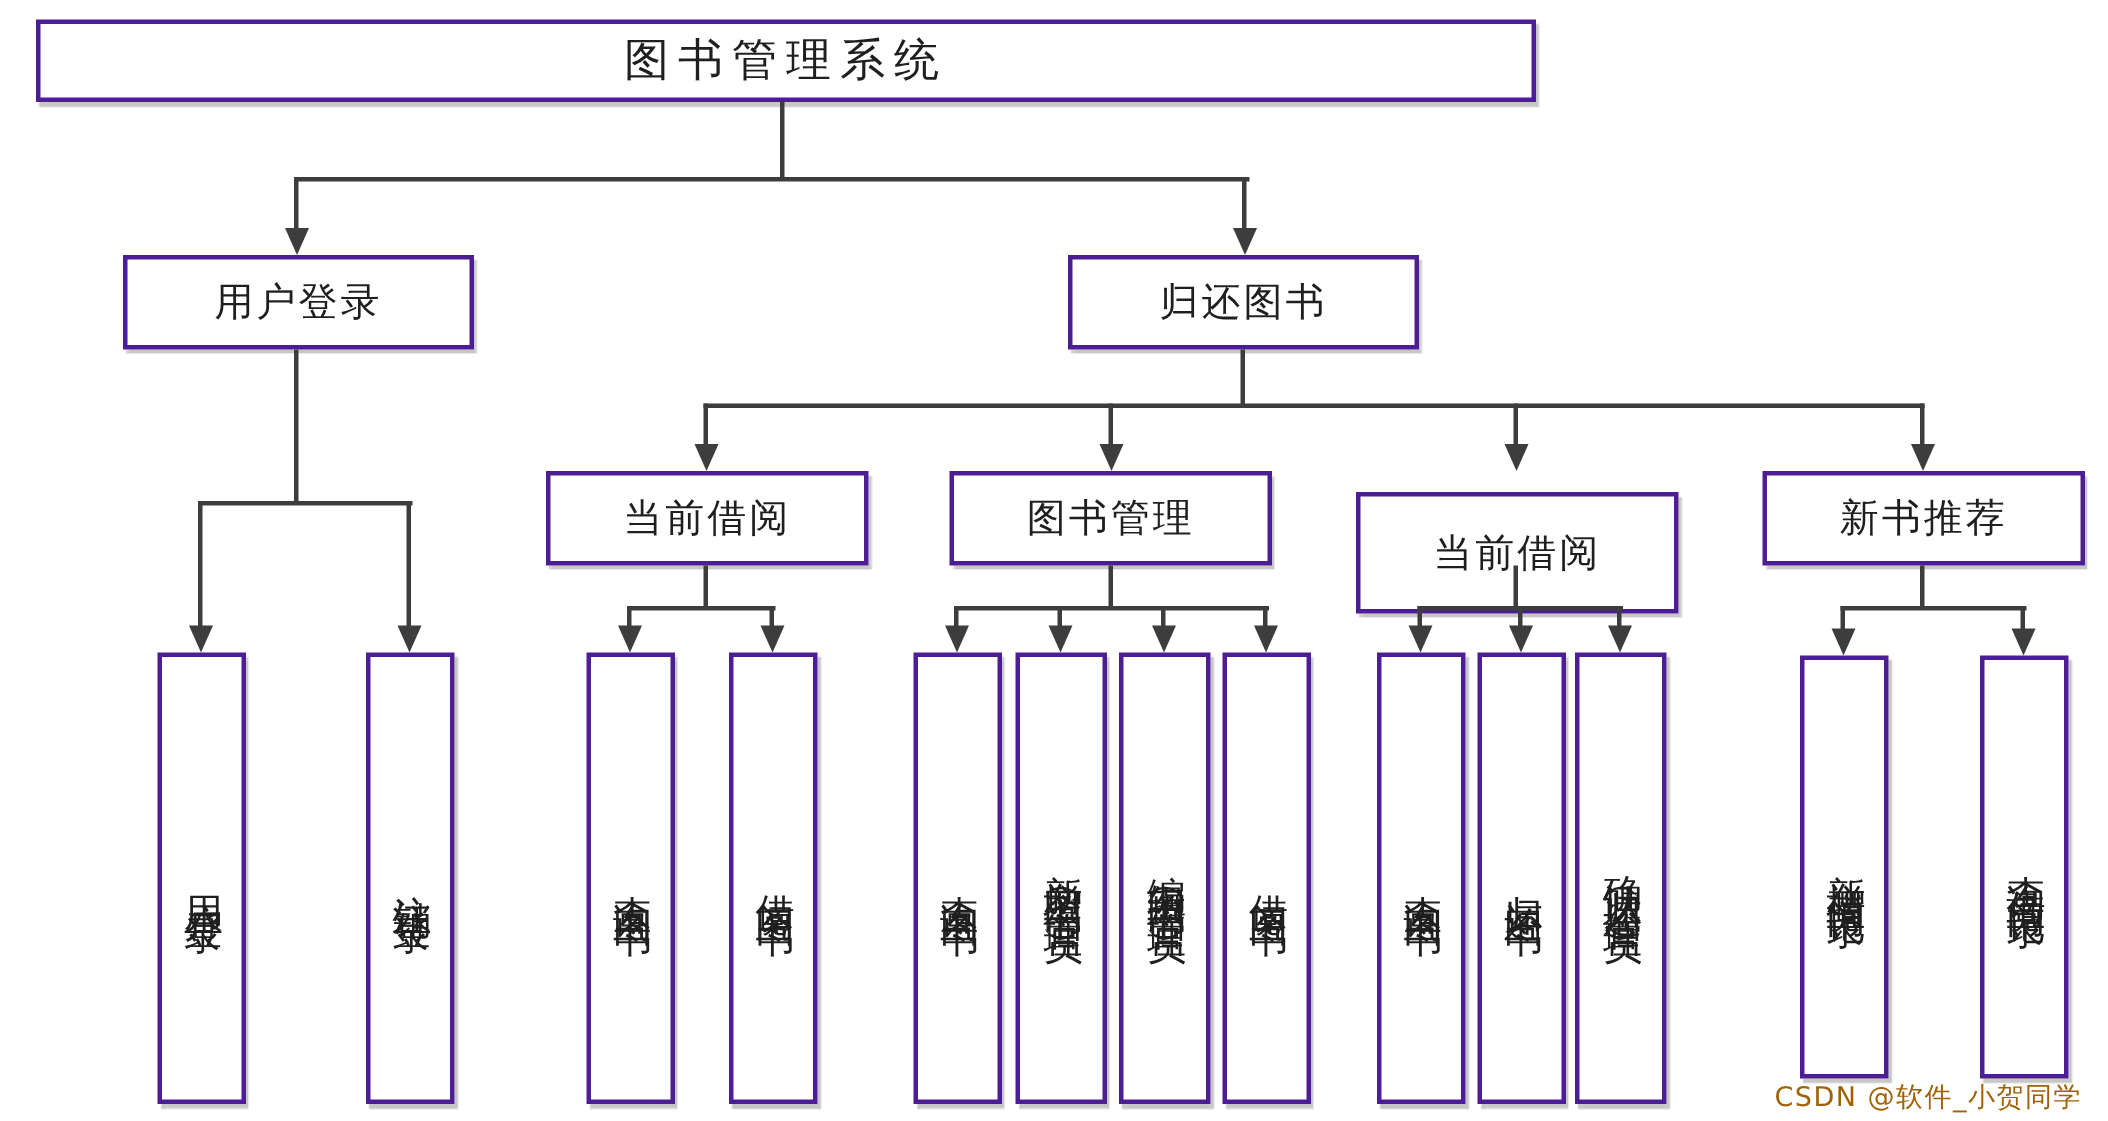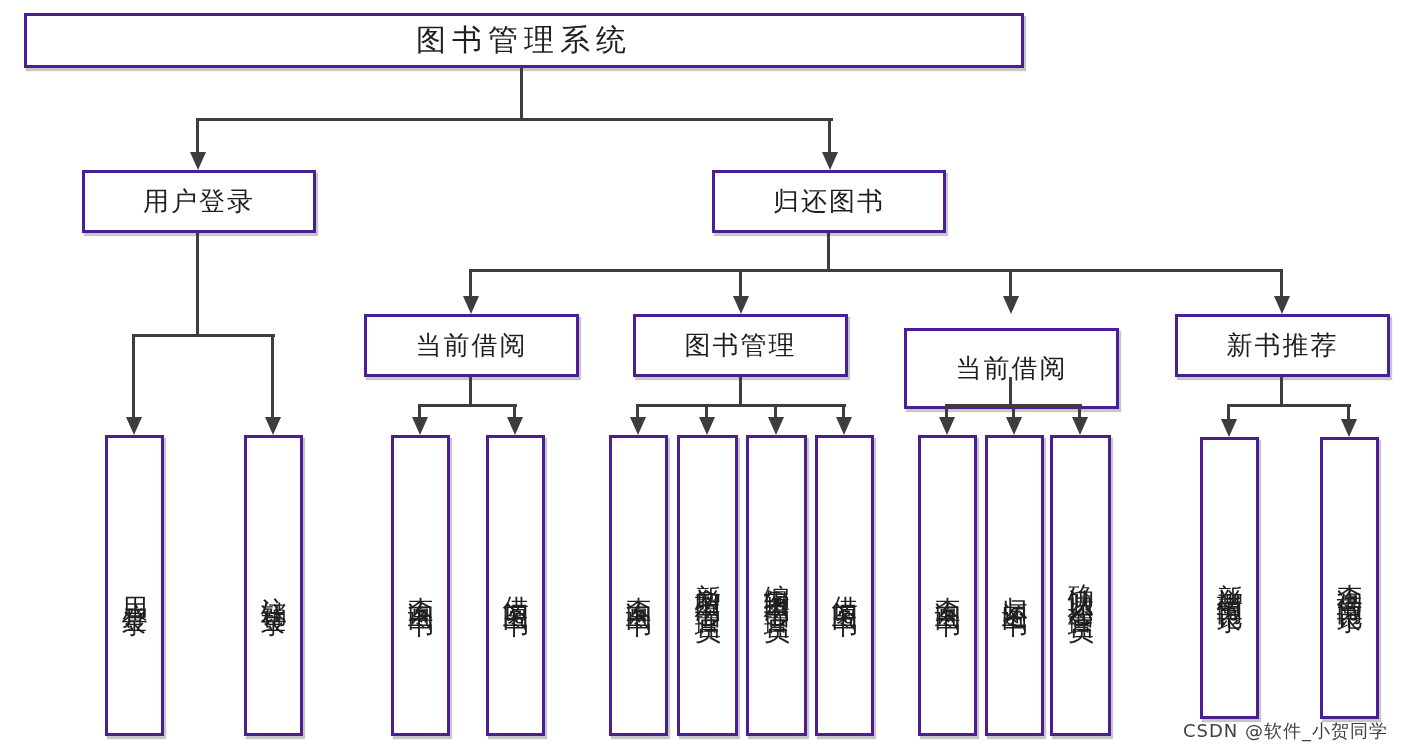--- a/index.html
+++ b/index.html
@@ -21,21 +21,21 @@
     font-size:26px; letter-spacing:5px; line-height:1.05; white-space:nowrap;
   }
   .line { position:absolute; background:#3d3d3d; }
   .ah {
     position:absolute; width:0; height:0;
     border-left:8px solid transparent; border-right:8px solid transparent;
     border-top:18px solid #3d3d3d;
   }
   .watermark {
     position:absolute; left:1183px; top:719px; z-index:5;
-    font-size:18px; color:#404040; letter-spacing:1px; white-space:nowrap;
+    font-size:18px; color:#a16207; letter-spacing:1px; white-space:nowrap;
     text-shadow:1px 1px 0 #ffffff;
   }
 </style>
 </head>
 <body>
 
 <div class="canvas">
 
   <div class="box hbox rootbox" style="left:24px;top:13px;width:1000px;height:55px">
     <span>图书管理系统</span>

